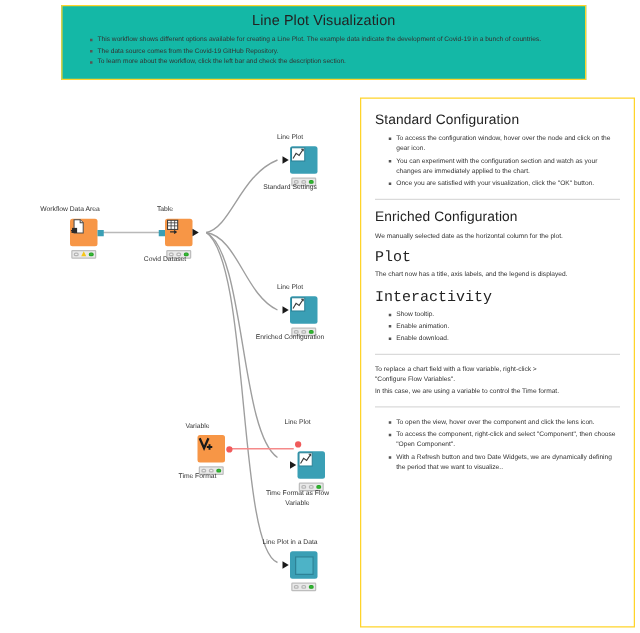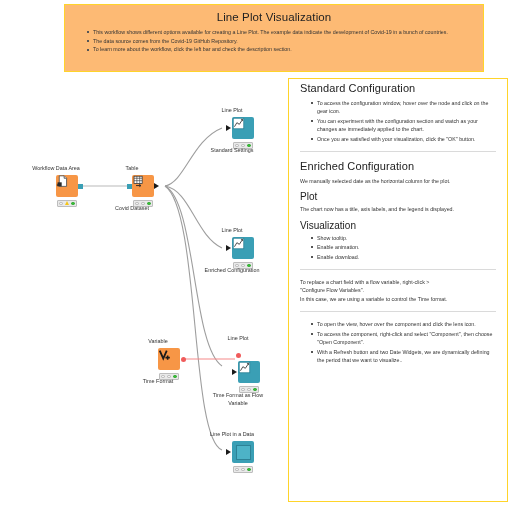--- a/index.html
+++ b/index.html
@@ -8,44 +8,44 @@
     background:#ffffff;
     font-family:"Liberation Sans", sans-serif;
     color:#2b2b2b;
     overflow:hidden;
     position:relative;
   }
   .canvas{position:absolute;inset:0;}
 
   
   .header-box{
-    position:absolute;left:64px;top:4px;width:420px;height:68px;
-    border:1.5px solid #ffd42a;background:#fdba74;box-sizing:border-box;
+    position:absolute;left:49px;top:4px;width:420px;height:60px;
+    border:1.5px solid #ffd42a;background:#14b8a6;box-sizing:border-box;
   }
   .header-title{
     text-align:center;font-size:11.5px;font-weight:400;color:#222;
     margin:6px 0 5px 0;letter-spacing:.1px;
   }
   .header-list{margin:0;padding:0 10px 0 22px;list-style:none;}
   .header-list li{
     font-size:5.3px;line-height:8.6px;color:#333;position:relative;padding-left:6px;
   }
   .header-list li:before{
     content:"";position:absolute;left:0;top:3.4px;width:2px;height:2px;
     background:#555;border-radius:0;
   }
 
   
   .side-panel{
     position:absolute;left:288px;top:78px;width:220px;height:424px;
     border:1.5px solid #ffd42a;background:#ffffff;box-sizing:border-box;
-    padding:0 11px 8px 11px;overflow:hidden;
+    padding:8px 11px 8px 11px;overflow:hidden;
   }
   .sec-h1{font-size:11px;font-weight:400;color:#222;margin:3px 0 5px 0;letter-spacing:.1px;}
-  .sec-h2{font-size:10px;font-weight:400;color:#222;margin:6px 0 3px 0;}
+  .sec-h2{font-size:12px;font-weight:400;color:#222;margin:6px 0 3px 0;font-family:Liberation Mono, monospace;}
   .sec-p{font-size:5.3px;line-height:8.4px;color:#333;margin:0 0 4px 0;}
   .sec-list{margin:0 0 5px 0;padding-left:11px;list-style:none;}
   .sec-list li{
     font-size:5.3px;line-height:8.4px;color:#333;position:relative;padding-left:6px;margin-bottom:1px;
   }
   .sec-list li:before{
     content:"";position:absolute;left:0;top:3.2px;width:2px;height:2px;background:#555;
   }
   .divider{height:1px;background:#dadada;margin:8px 0 8px 0;}
 
@@ -261,21 +261,21 @@
     </ul>
 
     <div class="divider"></div>
 
     <div class="sec-h1">Enriched Configuration</div>
     <p class="sec-p">We manually selected date as the horizontal column for the plot.</p>
 
     <div class="sec-h2">Plot</div>
     <p class="sec-p">The chart now has a title, axis labels, and the legend is displayed.</p>
 
-    <div class="sec-h2">Visualization</div>
+    <div class="sec-h2">Interactivity</div>
     <ul class="sec-list">
       <li>Show tooltip.</li>
       <li>Enable animation.</li>
       <li>Enable download.</li>
     </ul>
 
     <div class="divider"></div>
 
     <p class="sec-p" style="margin-bottom:0">To replace a chart field with a flow variable, right-click &gt;</p>
     <p class="sec-p" style="margin-bottom:0">"Configure Flow Variables".</p>

